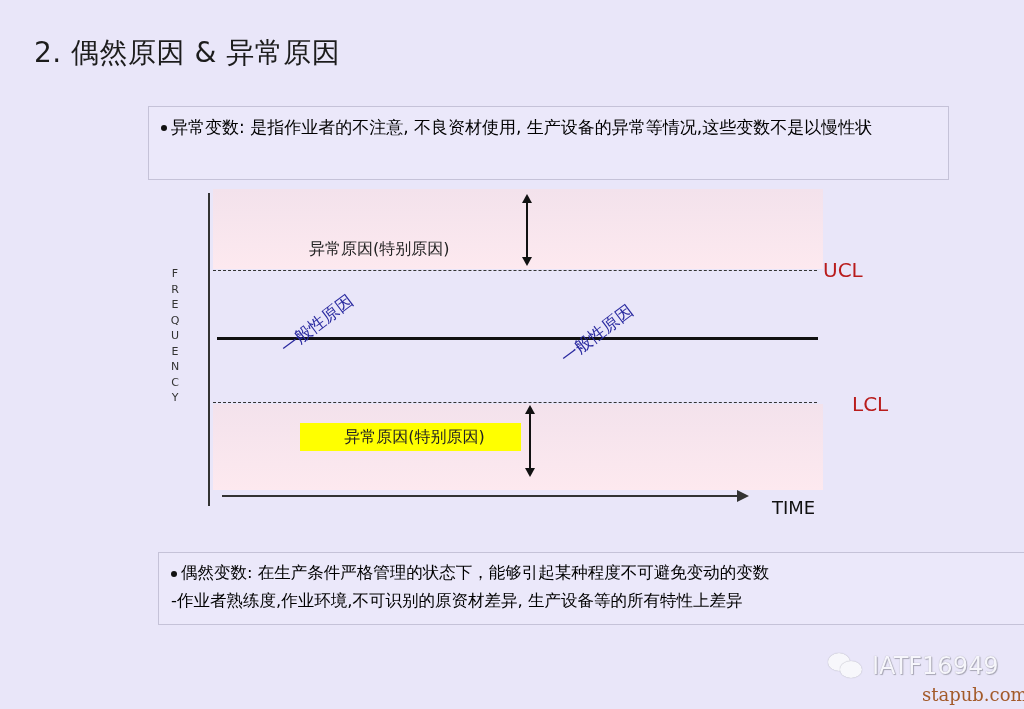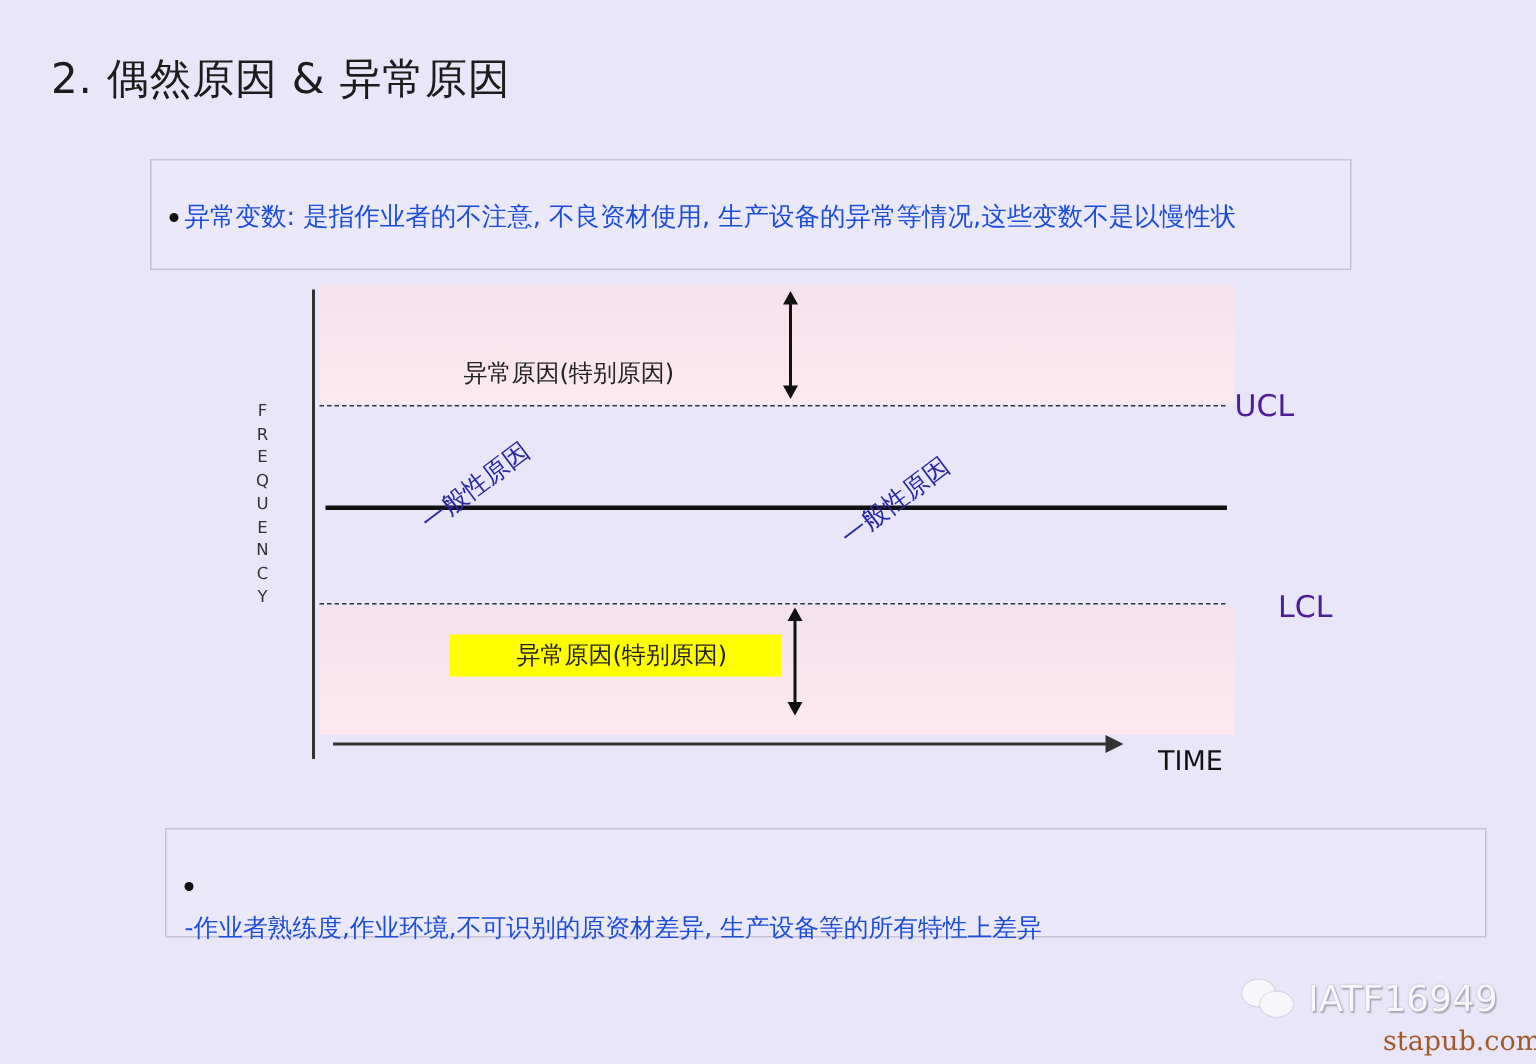--- a/index.html
+++ b/index.html
@@ -9,42 +9,42 @@
     position:relative;
     font-family:"DejaVu Sans", "Liberation Sans", sans-serif;
     color:#1a1a1a;
   }
   .title {
     position:absolute; left:34px; top:18px;
     font-size:28px; color:#1c1c1c; letter-spacing:0.5px;margin-top:16px;
   }
   .box {
     position:absolute; border:1px solid #c5c2d8; background:#ebe8fa;
-    font-size:17px; line-height:28px; color:#1d4ed8;
-    padding:24px 12px 4px 12px; box-sizing:border-box;
+    font-size:17px; line-height:28px; color:#000000;
+    padding:6px 12px 4px 12px; box-sizing:border-box;margin-left:48px;
   }
   .box1 { left:100px; top:106px; width:801px; height:74px; }
   .box2 { left:110px; top:552px; width:881px; height:73px; font-size:16.5px; }
   .bullet { display:inline-block; width:6px; height:6px; border-radius:50%; background:#111; margin-right:4px; vertical-align:middle; }
 
   .band { position:absolute; background:linear-gradient(to bottom, #f3e2ec, #fde9ef); }
   .band-top { left:213px; top:189px; width:610px; height:80px; }
   .band-bot { left:213px; top:404px; width:610px; height:86px; }
 
   .yaxis { position:absolute; left:208px; top:193px; width:2px; height:313px; background:#333; }
   .xaxis { position:absolute; left:222px; top:495px; width:520px; height:2px; background:#333; }
   .xaxis-arrow { position:absolute; left:737px; top:490px; width:0; height:0;
     border-left:12px solid #333; border-top:6px solid transparent; border-bottom:6px solid transparent; }
 
   .ucl-line, .lcl-line { position:absolute; left:213px; width:604px; height:0; border-top:1.5px dashed #333; }
   .ucl-line { top:270px; }
   .lcl-line { top:402px; }
   .cl-line { position:absolute; left:217px; top:337px; width:601px; height:3px; background:#111; }
 
-  .limit-label { position:absolute; font-size:20px; color:#4c1d95; }
+  .limit-label { position:absolute; font-size:20px; color:#b91c1c; }
   .ucl-label { left:823px; top:258px; }
   .lcl-label { left:852px; top:392px; }
 
   .freq { position:absolute; left:169px; top:266px; width:12px; font-size:11px; line-height:15.5px; color:#333; text-align:center; }
   .freq span { display:block; }
   .time-label { position:absolute; left:772px; top:497px; font-size:18px; color:#111; }
 
   .cause-label { position:absolute; font-size:16px; color:#222;text-align:center; }
   .cause-top { left:309px; top:239px; }
   .cause-bot { left:300px; top:423px; width:221px; height:28px; line-height:28px; background:#ffff00; padding-left:8px; box-sizing:border-box; }
@@ -108,21 +108,21 @@
   <div class="cause-label cause-bot">异常原因(特别原因)</div>
 
   <div class="varrow varrow-top"></div>
   <div class="varrow varrow-bot"></div>
 
   <div class="common common-1">一般性原因</div>
   <div class="common common-2">一般性原因</div>
 </div>
 
 <div class="box box2">
-  <div><span class="bullet"></span></div>
+  <div><span class="bullet"></span><span>偶然变数: 在生产条件严格管理的状态下，能够引起某种程度不可避免变动的变数</span></div>
   <div>-作业者熟练度,作业环境,不可识别的原资材差异, 生产设备等的所有特性上差异</div>
 </div>
 
 <div class="watermark">
   <span class="wechat-icon">
       <span class="b1"></span>
       <span class="b2"></span>
     </span>
   <span>IATF16949</span>
 </div>

